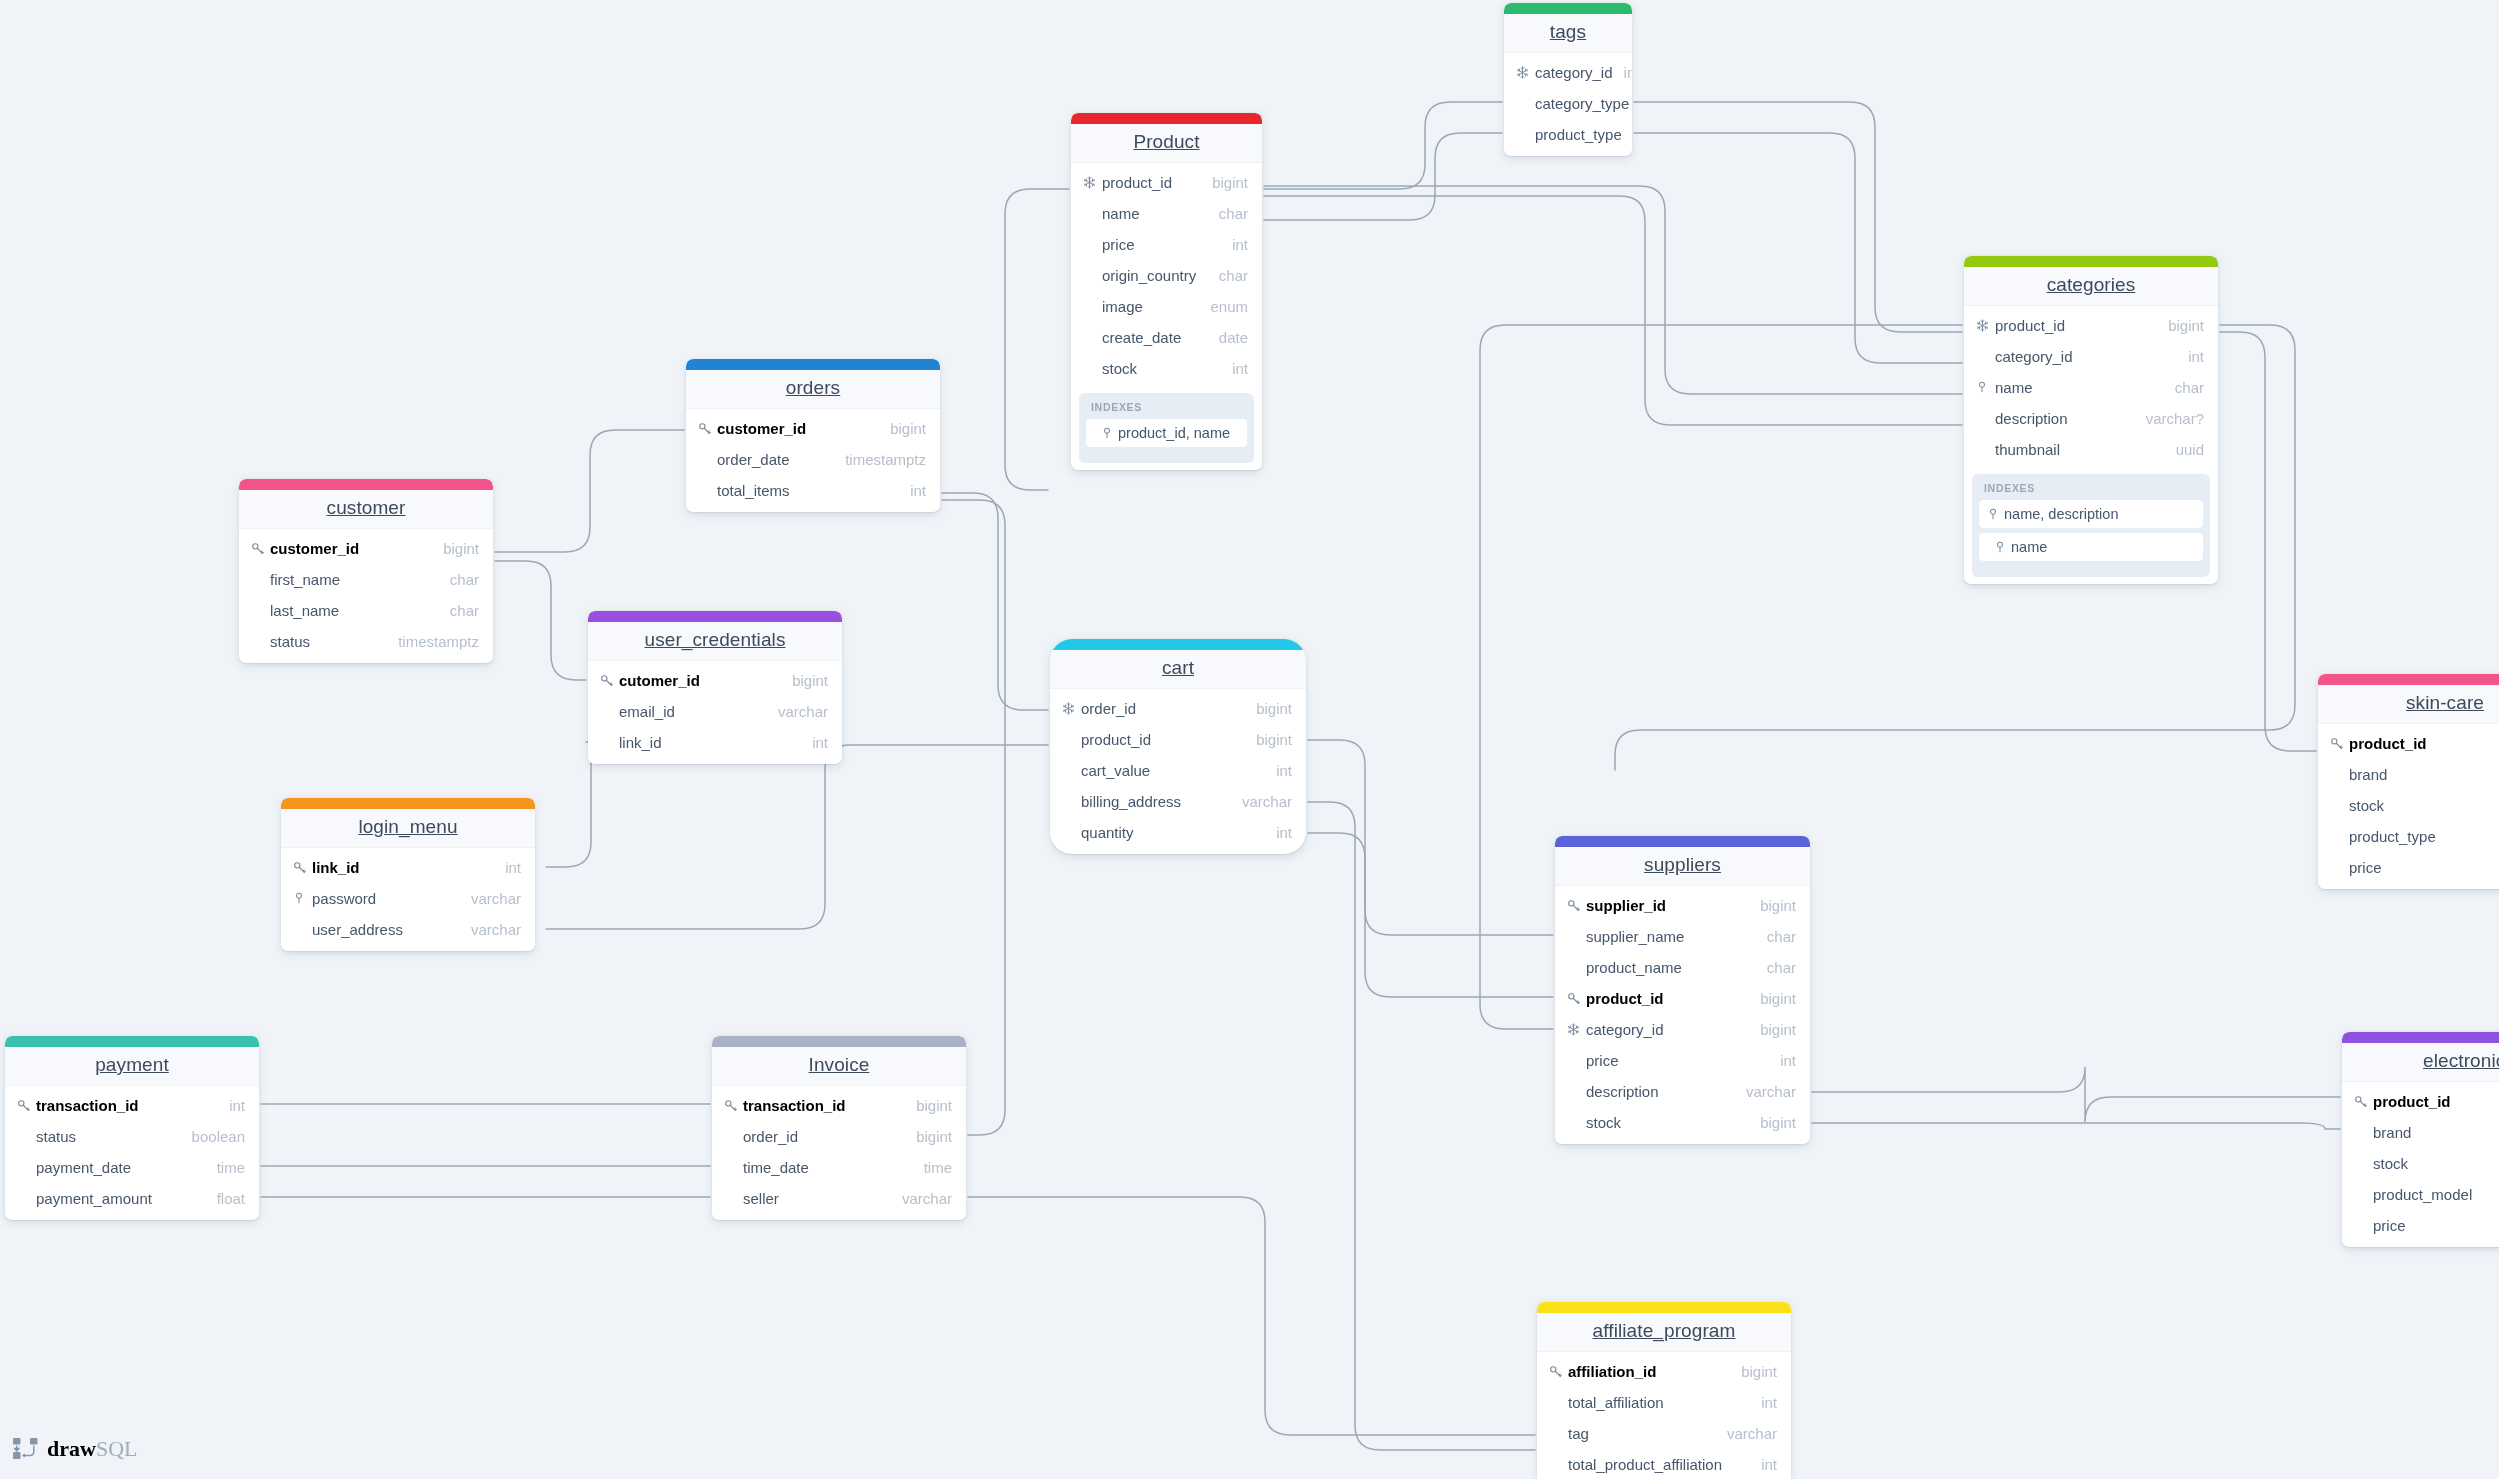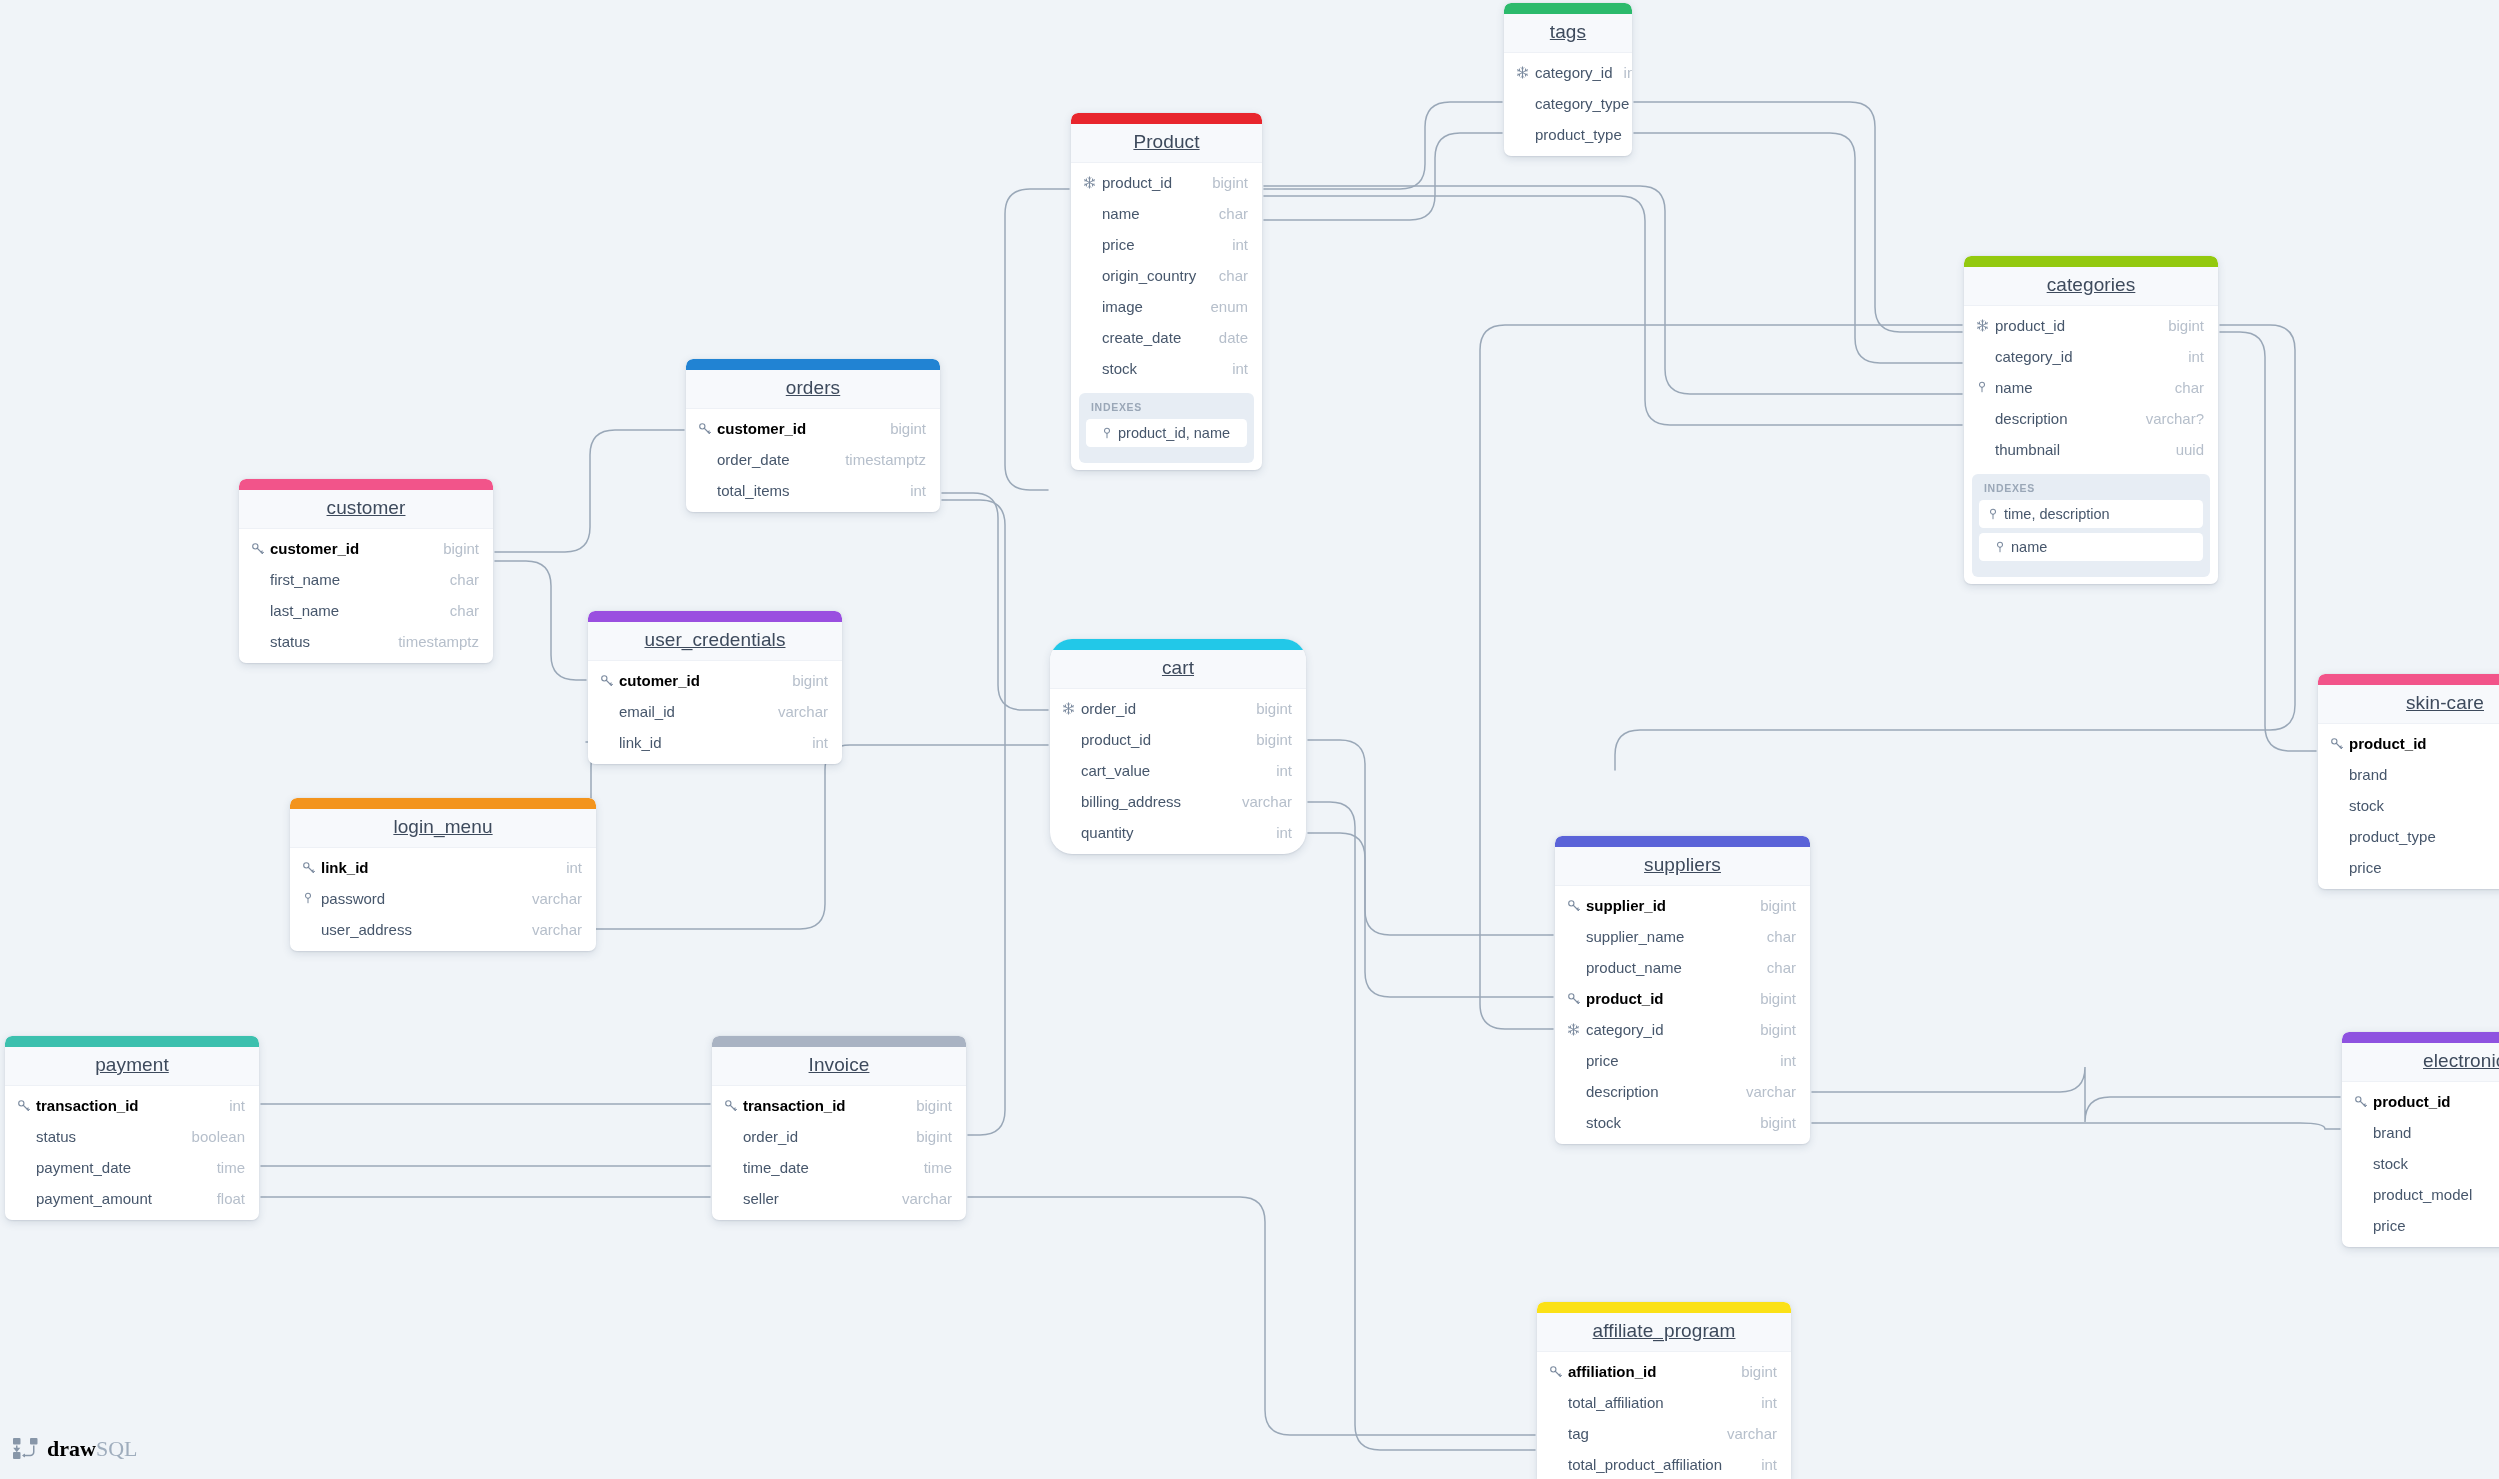--- a/index.html
+++ b/index.html
@@ -295,21 +295,21 @@
         </div>
         <div class="idx-block">
           <div class="idx-label">INDEXES</div>
           <div class="idx-item">
             <span class="col-icon">
               <svg viewBox="0 0 24 24" width="14" height="14" aria-hidden="true">
                 <circle cx="12" cy="8" r="4.3" fill="none" stroke="#7d8ca0" stroke-width="1.8"></circle>
                 <path d="M12 12.4 V20" fill="none" stroke="#7d8ca0" stroke-width="1.8" stroke-linecap="round"></path>
               </svg>
             </span>
-            <span class="idx-text">time, description</span>
+            <span class="idx-text">name, description</span>
           </div>
           <div class="idx-item">
             <span class="col-icon">
               <svg viewBox="0 0 24 24" width="14" height="14" aria-hidden="true">
                 <circle cx="12" cy="8" r="4.3" fill="none" stroke="#7d8ca0" stroke-width="1.8"></circle>
                 <path d="M12 12.4 V20" fill="none" stroke="#7d8ca0" stroke-width="1.8" stroke-linecap="round"></path>
               </svg>
             </span>
             <span class="idx-text">name</span>
           </div>
@@ -400,21 +400,21 @@
             <span class="col-name">email_id</span>
             <span class="col-type">varchar</span>
           </div>
           <div class="col-row">
             <span class="col-icon"></span>
             <span class="col-name">link_id</span>
             <span class="col-type">int</span>
           </div>
         </div>
       </div>
-      <div class="table-card" style="left: 290px; top: 798px; width: 306px;">
+      <div class="table-card" style="left: 281px; top: 798px; width: 254px;">
         <div class="accent" style="background: rgb(243, 148, 29);"></div>
         <div class="card-head">
           <div class="card-title">login_menu</div>
         </div>
         <div class="cols">
           <div class="col-row">
             <span class="col-icon">
               <svg viewBox="0 0 24 24" width="15" height="15" aria-hidden="true">
                 <circle cx="8.5" cy="8.5" r="4.2" fill="none" stroke="#7d8ca0" stroke-width="1.8"></circle>
                 <path d="M11.6 11.6 L20 20" fill="none" stroke="#7d8ca0" stroke-width="1.8" stroke-linecap="round"></path>

